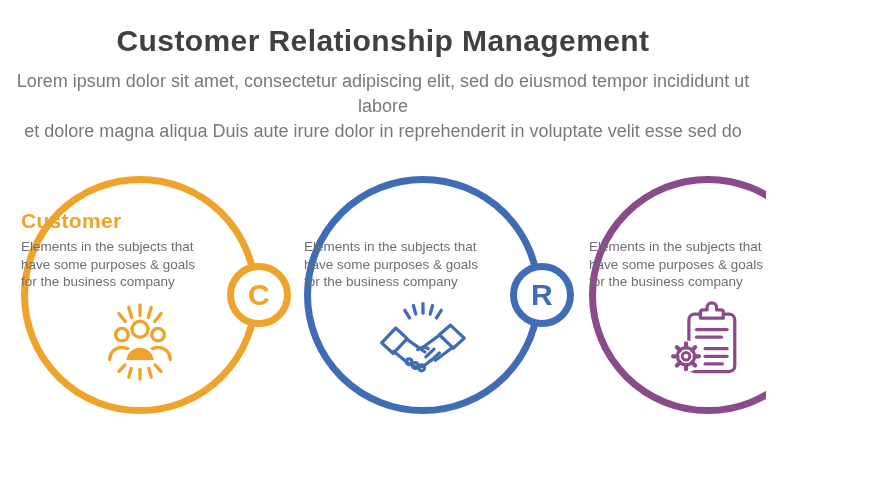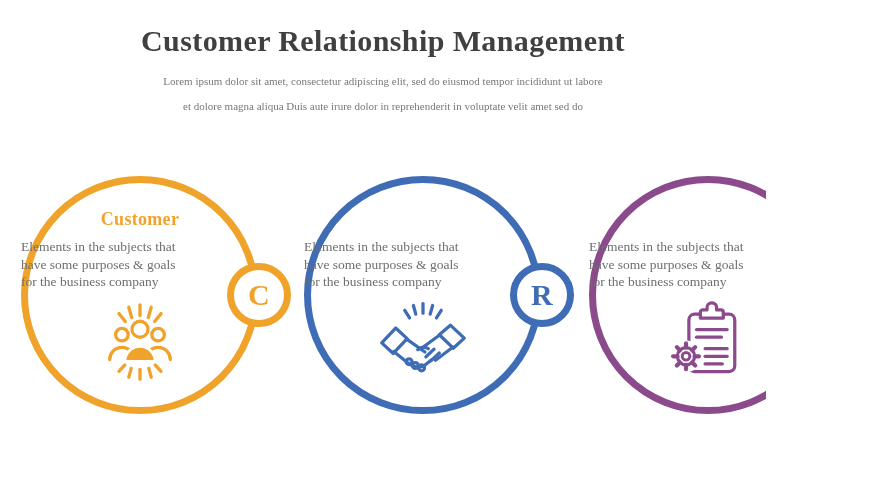--- a/index.html
+++ b/index.html
@@ -1,69 +1,69 @@
 <!DOCTYPE html>
 <html style="--title-color: #404041; --subtitle-color: #77787A; --desc-color: #6D6E71;"><head>
 <meta charset="utf-8">
 <style>
   html,body { margin:0; padding:0; background:#ffffff; }
   .canvas {
     position:relative; width:766px; height:500px; background:#ffffff;
-    font-family:Liberation Serif, serif; overflow:hidden;
+    font-family:Liberation Sans, sans-serif; overflow:hidden;
   }
   .main-title {
     position:absolute; top:24px; left:0; width:100%; text-align:center;
     font-size:30px; font-weight:bold; letter-spacing:0.4px;
     color:var(--title-color,#404041); margin:0;
   }
   .subtitle {
     position:absolute; top:69px; left:0; width:100%; text-align:center;
-    font-size:11px; line-height:25px; color:var(--subtitle-color,#77787A);
+    font-size:18px; line-height:25px; color:var(--subtitle-color,#77787A);
   }
   .card { position:absolute; top:176px; width:238px; height:238px; color:var(--accent,#999); }
   .card-0 { left:21px; }
   .card-1 { left:304px; }
   .card-2 { left:589px; }
   .ring {
     position:absolute; left:0; top:0; width:238px; height:238px;
     border:7px solid var(--accent); border-radius:50%; box-sizing:border-box;
   }
   .badge {
     position:absolute; left:206px; top:87px; width:64px; height:64px;
     box-sizing:border-box; border:7px solid var(--accent); background:#ffffff;
     border-radius:50%; z-index:2; display:flex; align-items:center; justify-content:center;
   }
   .badge-letter {
     font-size:30px; font-weight:bold; color:var(--accent); line-height:1;
     letter-spacing:0.5px;
   }
   .sec-title {
-    position:absolute; top:33px; left:0; width:100%; text-align:center;
-    font-size:18px; font-weight:bold; letter-spacing:0.3px; color:var(--accent);
+    position:absolute; top:33px; left:0; width:100%; text-align:left;
+    font-size:21px; font-weight:bold; letter-spacing:0.3px; color:var(--accent);
   }
   .desc {
     position:absolute; top:62px; left:0; width:100%; text-align:left;
     font-size:13.5px; line-height:17.5px; color:var(--desc-color,#6D6E71);
   }
   .icon-wrap {
     position:absolute; top:121px; left:50%; transform:translateX(-50%);
     width:96px; height:92px; display:flex; align-items:flex-start; justify-content:center;
   }
   svg { display:block; }
 </style>
 </head>
 <body style="background: rgb(255, 255, 255);">
 
 <div class="canvas">
 
   <h1 class="main-title">Customer Relationship Management</h1>
 
   <div class="subtitle">
     <div>Lorem ipsum dolor sit amet, consectetur adipiscing elit, sed do eiusmod tempor incididunt ut labore</div>
-    <div>et dolore magna aliqua Duis aute irure dolor in reprehenderit in voluptate velit amet sed do</div>
+    <div>et dolore magna aliqua Duis aute irure dolor in reprehenderit in voluptate velit esse sed do</div>
   </div>
 
   <div class="card card-0" style="--accent: #F0A32B;">
     <div class="ring"></div>
     <div class="badge">
       <span class="badge-letter">C</span>
     </div>
     <div class="sec-title">Customer</div>
     <div class="desc">
       <div>Elements in the subjects that</div>

